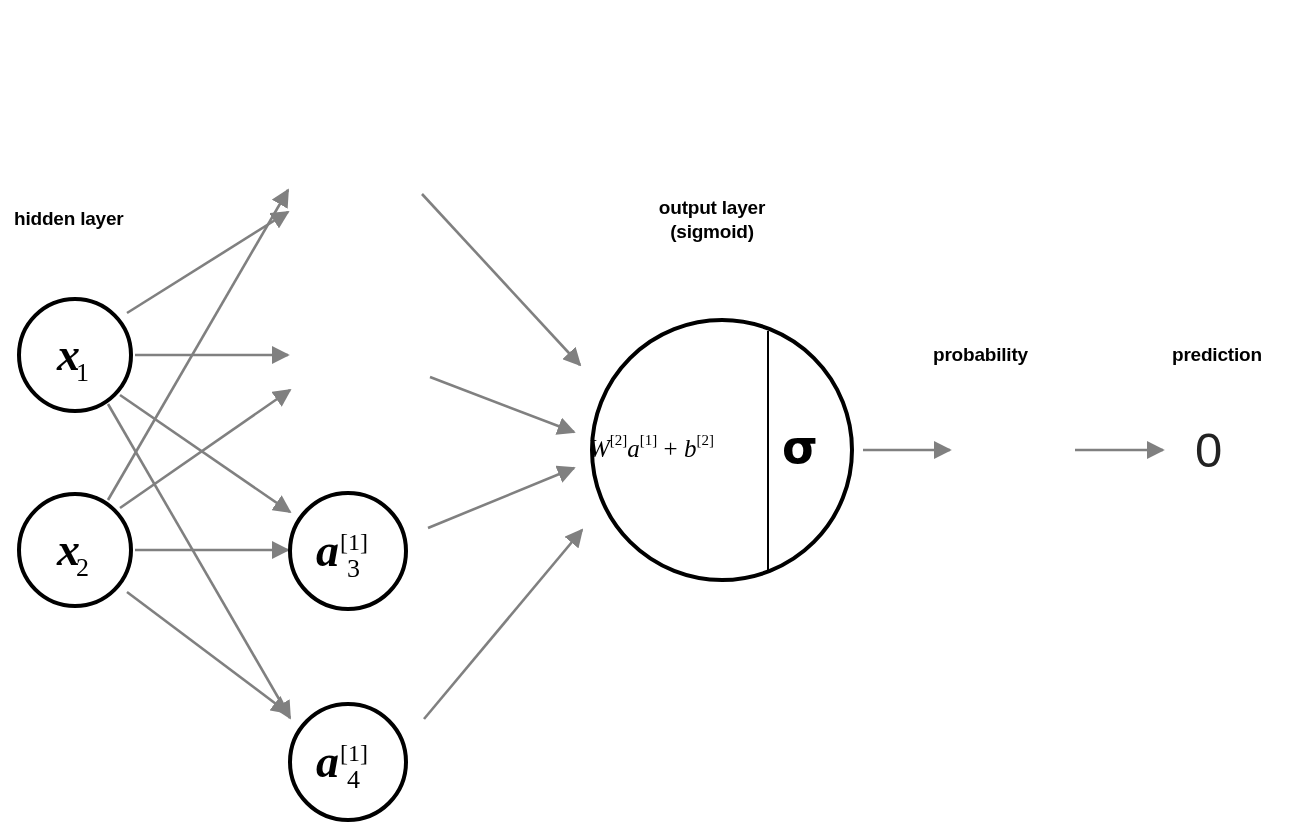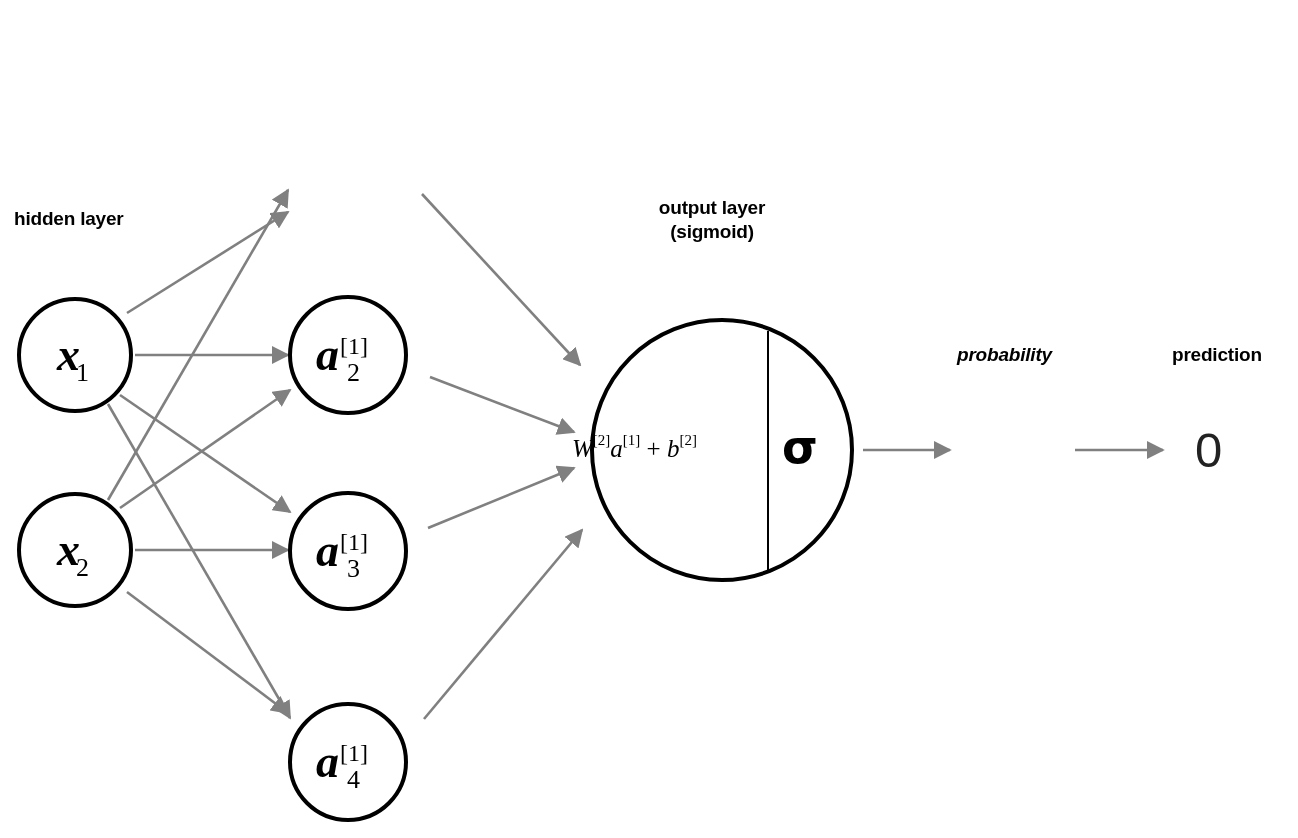--- a/index.html
+++ b/index.html
@@ -177,48 +177,43 @@
     </span>
   </div>
 
   <div class="node" style="left:17px; top:492px; width:116px; height:116px;">
     <span class="node-label">
       <span class="var-base">x</span><span class="sub" style="left:-4px;">2</span>
     </span>
   </div>
 
 
-  <div class="node" style="left:288px; top:295px; width:120px; height:120px;">
-    <span class="node-label">
-      <span class="var-base">a</span><span class="sup">[1]</span><span class="sub">2</span>
-    </span>
-  </div>
 
   <div class="node" style="left:288px; top:491px; width:120px; height:120px;">
     <span class="node-label">
       <span class="var-base">a</span><span class="sup">[1]</span><span class="sub">3</span>
     </span>
   </div>
 
   <div class="node" style="left:288px; top:702px; width:120px; height:120px;">
     <span class="node-label">
       <span class="var-base">a</span><span class="sup">[1]</span><span class="sub">4</span>
     </span>
   </div>
 
   <div class="out-node" style="left:590px; top:318px; width:264px; height:264px;"></div>
 
   <div class="out-divider" style="left:767px; top:331px; height:239px;"></div>
 
-  <div class="out-formula" style="left:572px; top:435px;">
+  <div class="out-formula" style="left:589px; top:435px;">
     <i>W</i><span class="s">[2]</span><i>a</i><span class="s">[1]</span><span> + </span><i>b</i><span class="s">[2]</span>
   </div>
 
   <div class="sigma-glyph" style="left:782px; top:424px;">σ</div>
 
-  <div class="right-label" style="left:957px; top:344px;font-style:italic;">probability</div>
+  <div class="right-label" style="left:933px; top:344px;">probability</div>
 
   <div class="right-label" style="left:1172px; top:344px;">prediction</div>
 
 
   <div class="value-text" style="left:1195px; top:422px;">0</div>
 
 </div>
 
 </body></html>

